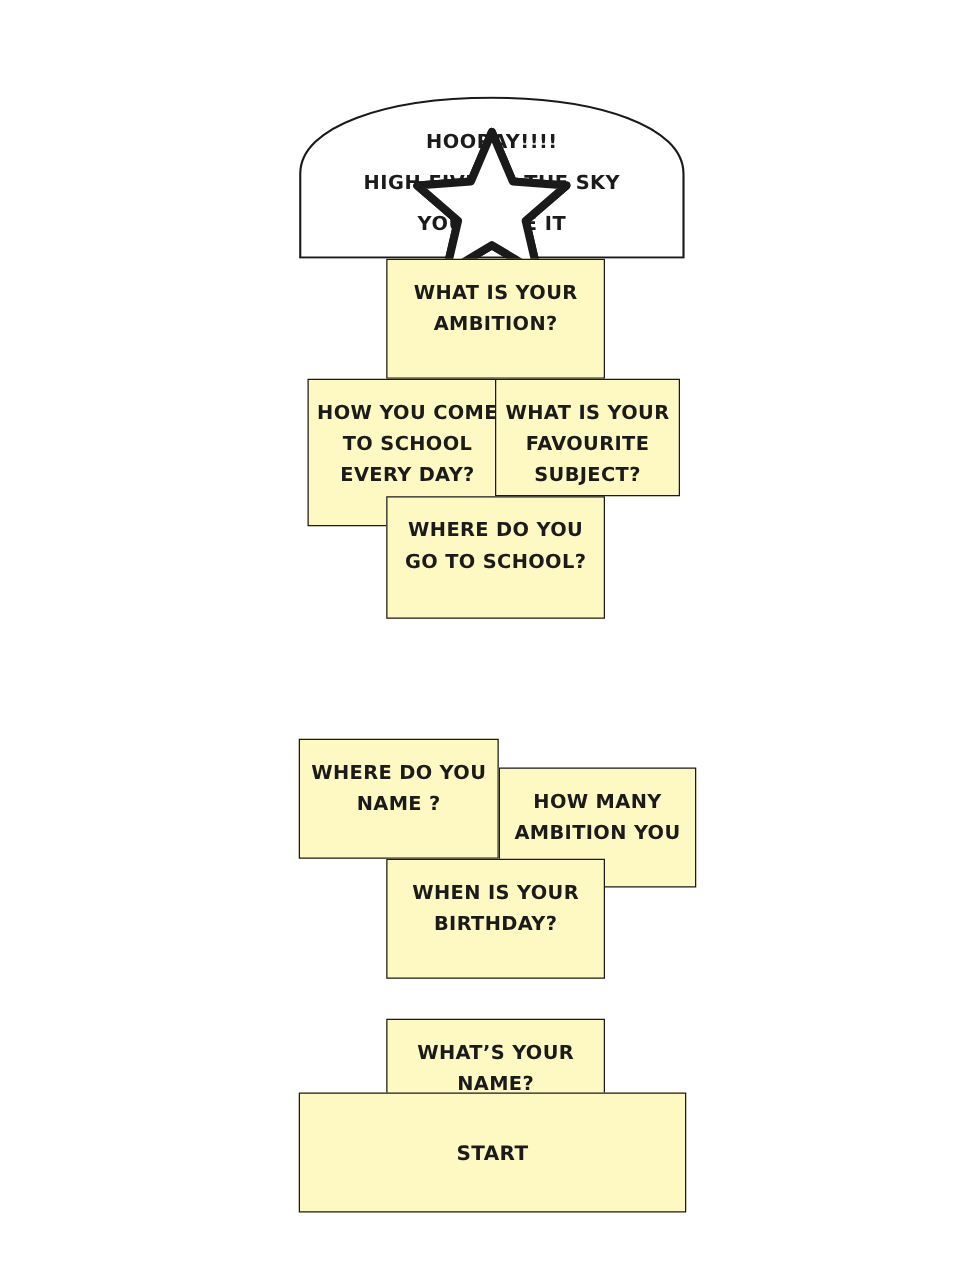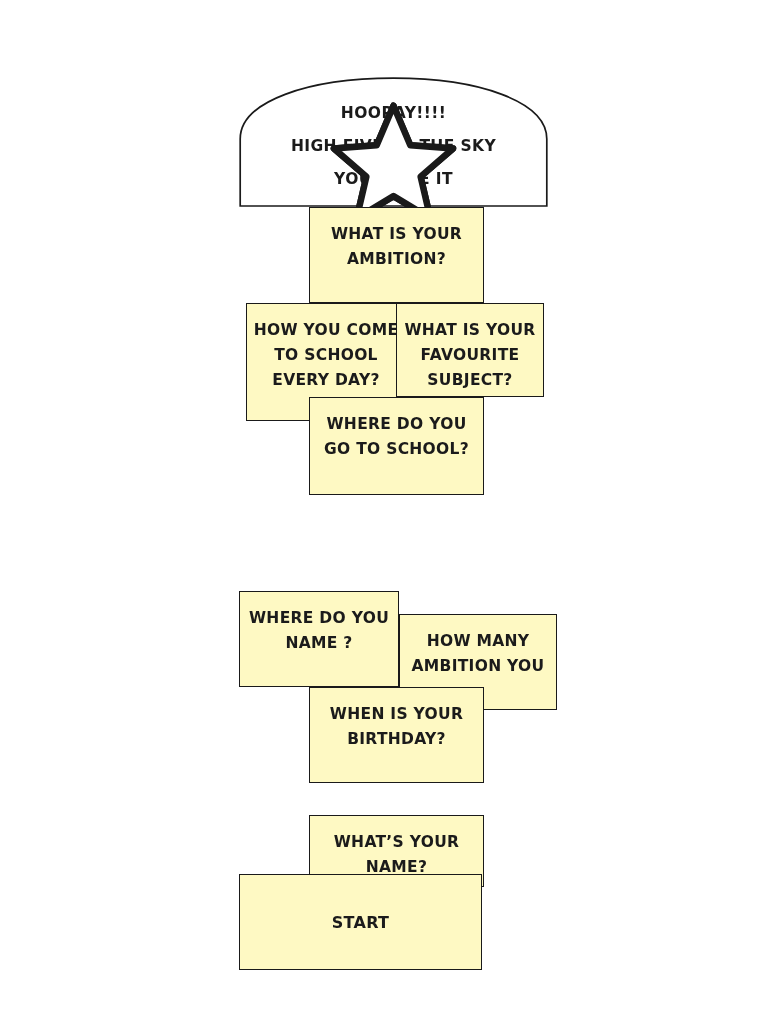--- a/index.html
+++ b/index.html
@@ -102,21 +102,21 @@
 
   #tile-go-school     { left: 309px; top: 397px;  width: 175px; height: 98px; }
   #tile-pet           { left: 309px; top: 495px;  width: 175px; height: 96px; }
 
   #tile-where-live    { left: 239px; top: 591px;  width: 160px; height: 96px; }
   #tile-siblings      { left: 399px; top: 591px;  width: 158px; height: 96px; margin-top: 23px; }
 
   #tile-birthday      { left: 309px; top: 687px;  width: 175px; height: 96px; }
   #tile-name          { left: 309px; top: 783px;  width: 175px; height: 72px; margin-top: 32px; }
 
-  #tile-start         { left: 239px; top: 874px;  width: 243px; height: 96px;
+  #tile-start         { left: 239px; top: 874px;  width: 310px; height: 96px;
                         padding-top: 0; justify-content: center; }
   #tile-start .line   { font-size: 16px; }
 
   
   #tile-pet .line.gap { margin-top: 14px; }
 </style>
 </head>
 <body>
 
 <div id="board">

